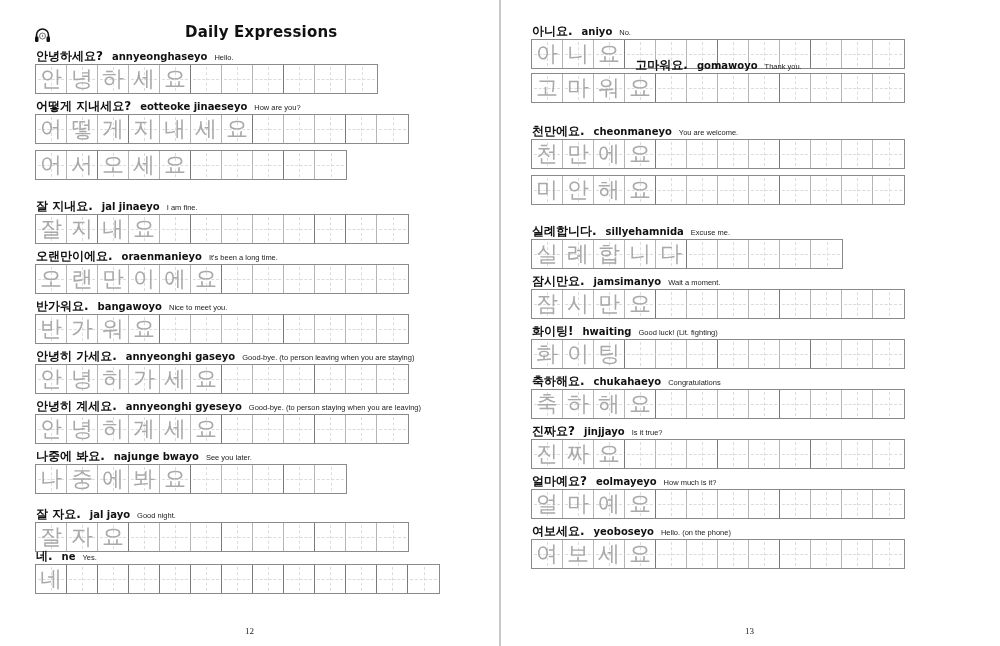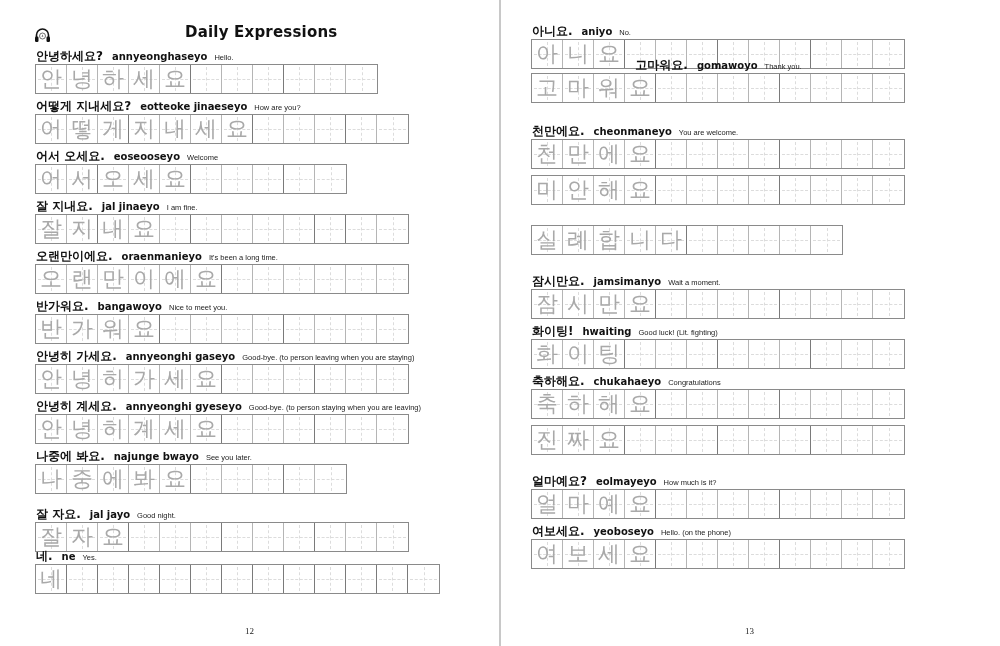--- a/index.html
+++ b/index.html
@@ -110,21 +110,20 @@
             <span class="glyph">요</span>
           </div>
           <div class="cell"></div>
           <div class="cell"></div>
           <div class="cell block-end"></div>
           <div class="cell"></div>
           <div class="cell block-end"></div>
         </div>
       </div>
       <div class="entry" style="top: 149px;">
-        <div class="label-line"><span class="ko">어서 오세요.</span><span class="rom">eoseooseyo</span><span class="en">Welcome</span></div>
         <div class="grid" style="width: 312px;">
           <div class="cell">
             <span class="glyph">어</span>
           </div>
           <div class="cell block-end">
             <span class="glyph">서</span>
           </div>
           <div class="cell">
             <span class="glyph">오</span>
           </div>
@@ -445,20 +444,21 @@
           <div class="cell"></div>
           <div class="cell"></div>
           <div class="cell block-end"></div>
           <div class="cell"></div>
           <div class="cell"></div>
           <div class="cell"></div>
           <div class="cell block-end"></div>
         </div>
       </div>
       <div class="entry" style="top: 224px;">
+        <div class="label-line"><span class="ko">실례합니다.</span><span class="rom">sillyehamnida</span><span class="en">Excuse me.</span></div>
         <div class="grid" style="width: 312px;">
           <div class="cell">
             <span class="glyph">실</span>
           </div>
           <div class="cell">
             <span class="glyph">례</span>
           </div>
           <div class="cell">
             <span class="glyph">합</span>
           </div>
@@ -542,20 +542,21 @@
           <div class="cell"></div>
           <div class="cell"></div>
           <div class="cell block-end"></div>
           <div class="cell"></div>
           <div class="cell"></div>
           <div class="cell"></div>
           <div class="cell block-end"></div>
         </div>
       </div>
       <div class="entry" style="top: 424px;">
+        <div class="label-line"><span class="ko">진짜요?</span><span class="rom">jinjjayo</span><span class="en">Is it true?</span></div>
         <div class="grid" style="width: 374px;">
           <div class="cell">
             <span class="glyph">진</span>
           </div>
           <div class="cell">
             <span class="glyph">짜</span>
           </div>
           <div class="cell block-end">
             <span class="glyph">요</span>
           </div>

